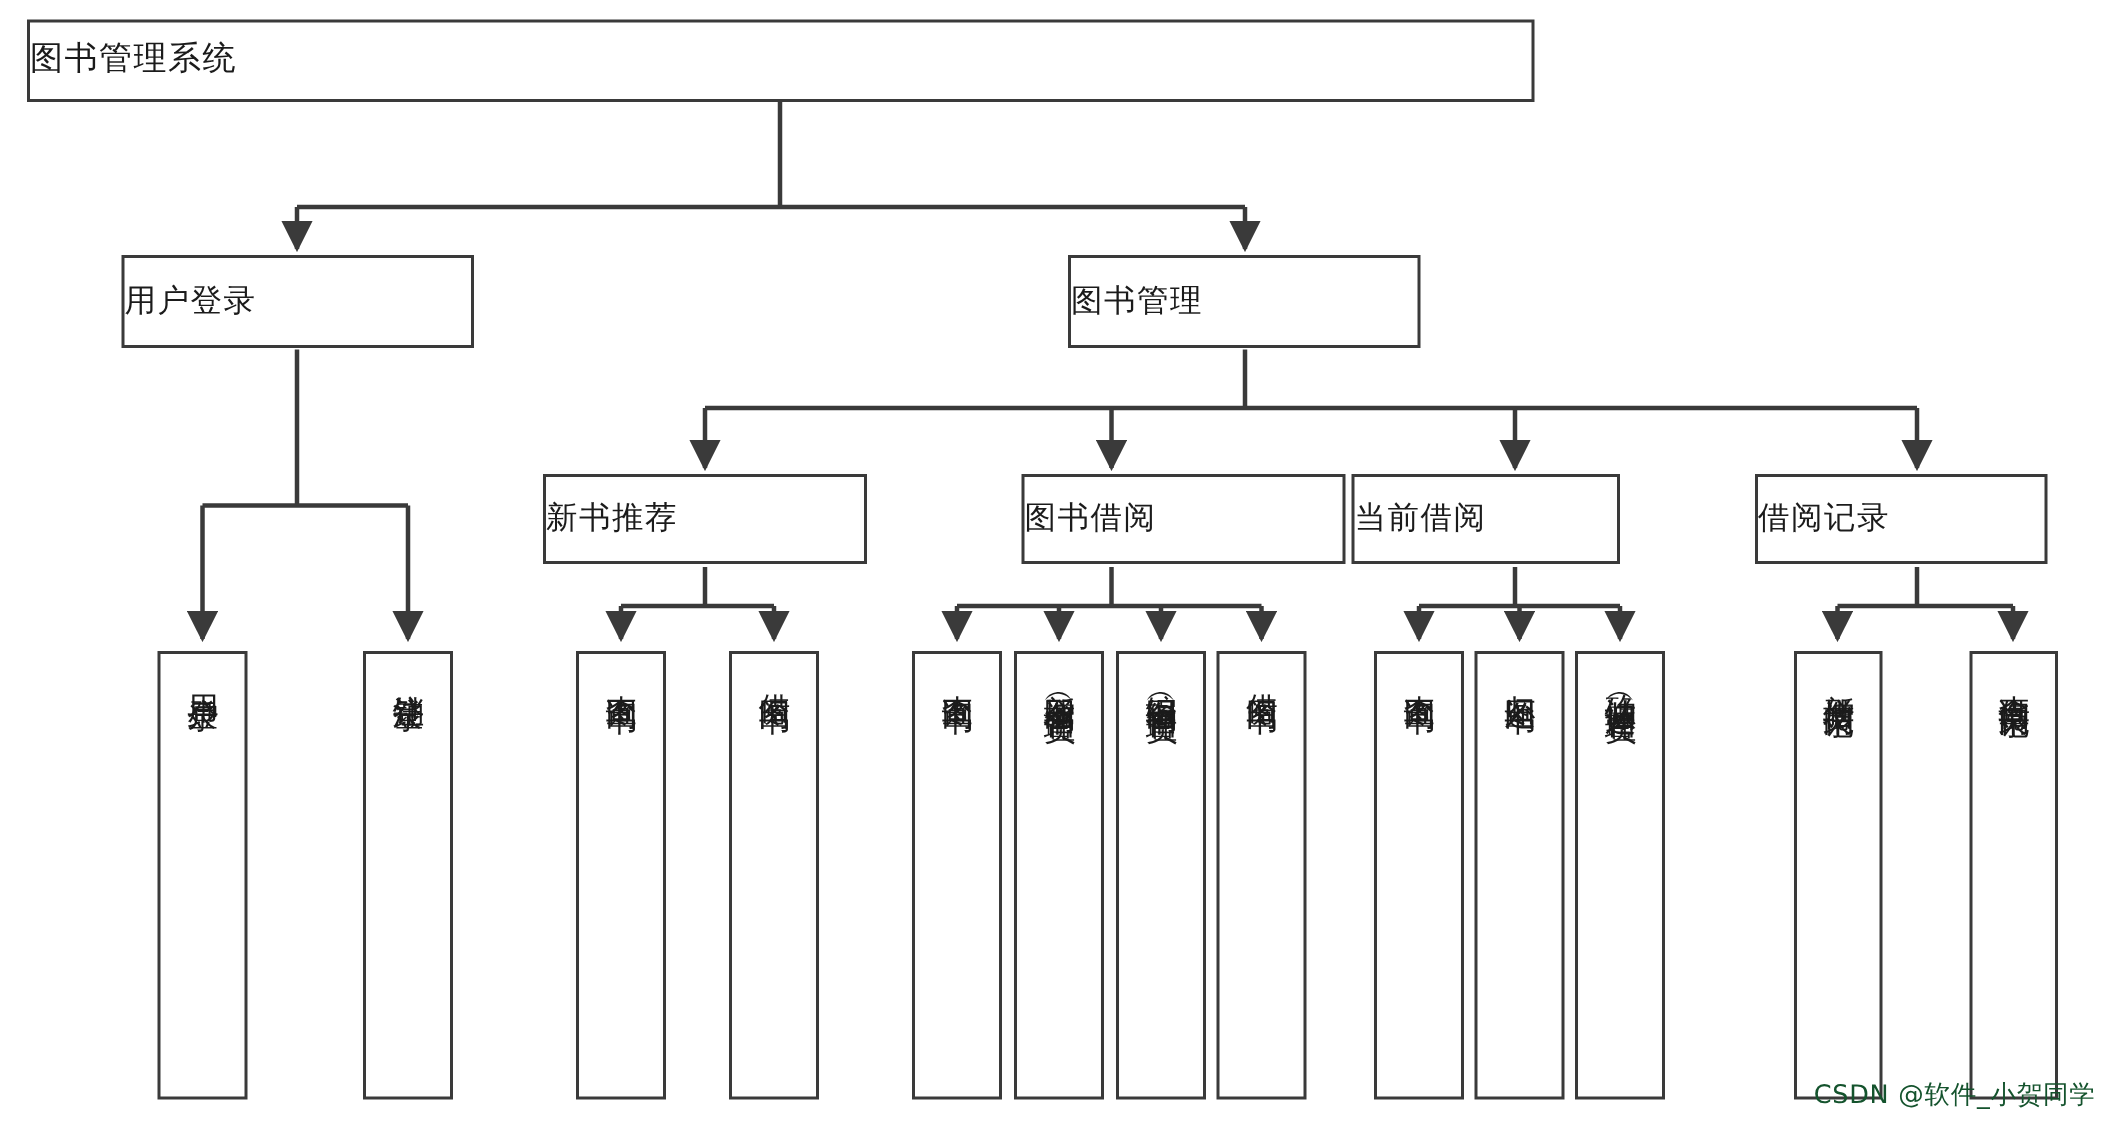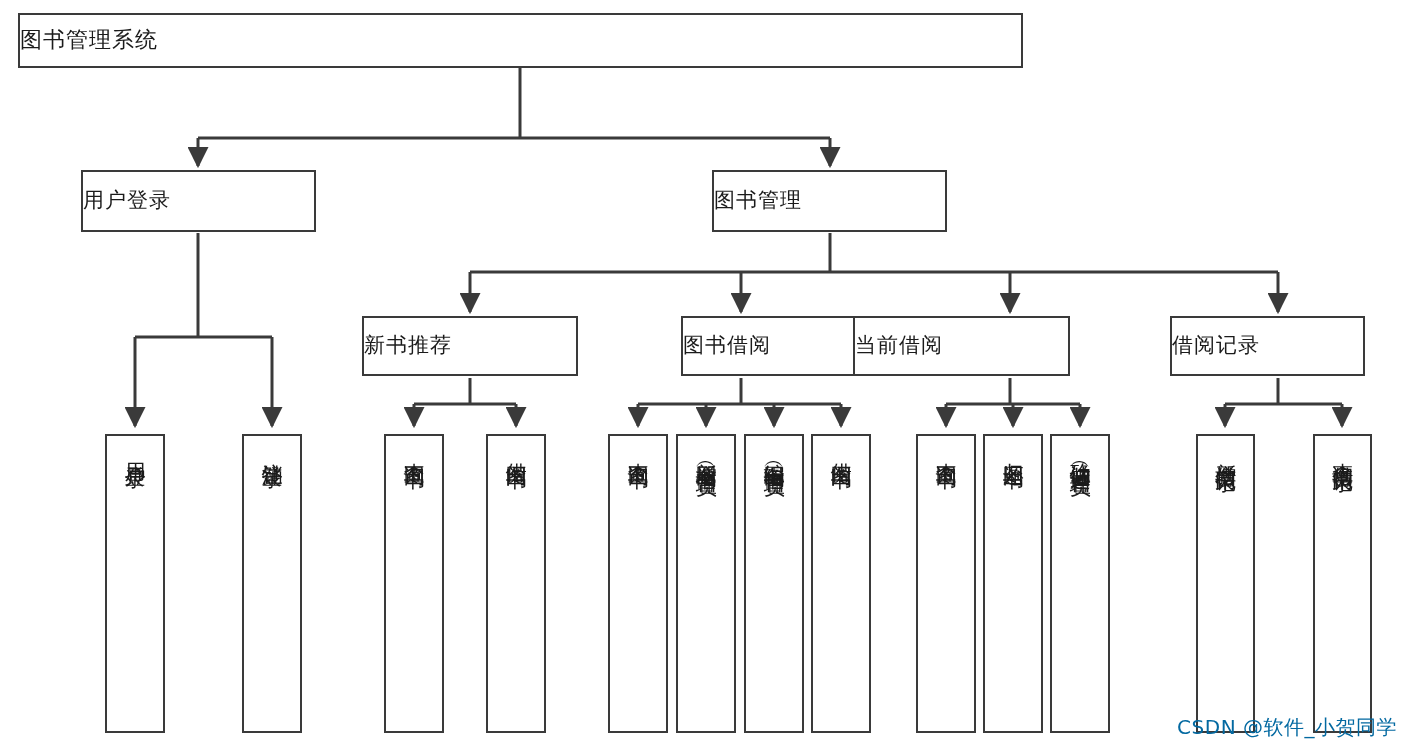--- a/index.html
+++ b/index.html
@@ -54,22 +54,22 @@
     text-orientation: upright;
     line-height: 1.08;
     letter-spacing: 2px;
     white-space: nowrap;
     display: block;
   }
   #watermark {
     position: absolute;
     right: 8px;
     bottom: 6px;
-    font-size: 20px;
-    color: #0369a1;
+    font-size: 17px;
+    color: #14532d;
     letter-spacing: 0.5px;
     white-space: nowrap;
     pointer-events: none;
   }
 </style>
 </head>
 <body>
 
 <div id="canvas">
 
@@ -133,21 +133,21 @@
   <div class="node horizontal" style="left:712px; top:170px; width:235px; height:62px;">
     <span>图书管理</span>
   </div>
 
   <div class="node horizontal" style="left:362px; top:316px; width:216px; height:60px;">
     <span>新书推荐</span>
   </div>
   <div class="node horizontal" style="left:633px; top:316px; width:216px; height:60px;margin-left:48px;">
     <span>图书借阅</span>
   </div>
-  <div class="node horizontal" style="left:853px; top:316px; width:217px; height:60px;">
+  <div class="node horizontal" style="left:901px; top:316px; width:179px; height:60px;">
     <span>当前借阅</span>
   </div>
   <div class="node horizontal" style="left:1170px; top:316px; width:195px; height:60px;">
     <span>借阅记录</span>
   </div>
 
   <div class="node leaf" style="left:105px; top:434px; width:60px; height:299px;">
     <span class="vtext">用户登录</span>
   </div>
   <div class="node leaf" style="left:242px; top:434px; width:60px; height:299px;">

